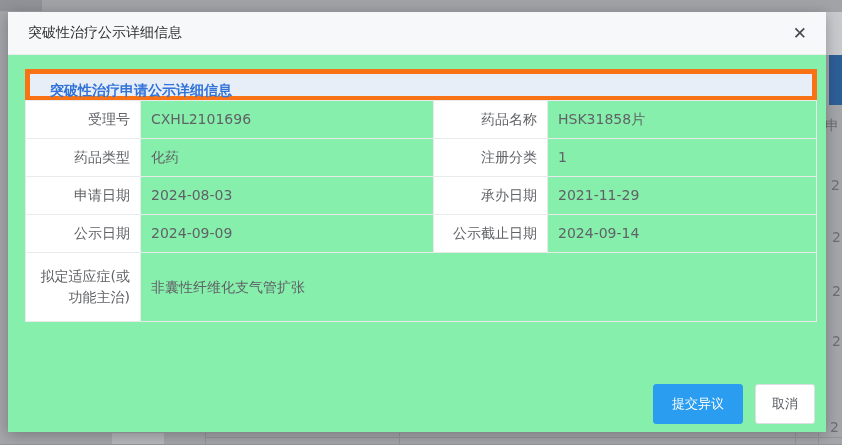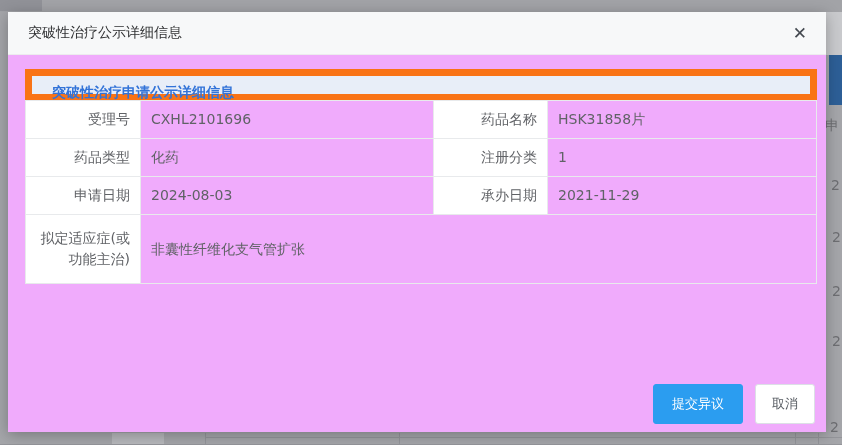--- a/index.html
+++ b/index.html
@@ -30,21 +30,21 @@
   .bg-vline1 { left: 205px; top: 433px; width: 1px; height: 12px; background: #94959a; }
   .bg-vline2 { left: 399px; top: 433px; width: 1px; height: 12px; background: #94959a; }
   .bg-vline3 { left: 795px; top: 433px; width: 1px; height: 12px; background: #94959a; }
   .bg-vline4 { left: 818px; top: 433px; width: 1px; height: 12px; background: #94959a; }
 
   
   .modal {
     position: absolute;
     left: 8px; top: 12px;
     width: 818px; height: 420px;
-    background: #f0abfc;
+    background: #86efac;
     box-shadow: 0 3px 14px rgba(0,0,0,0.28);
   }
   .modal-header {
     height: 43px;
     background: #f7f8f9;
     border-bottom: 1px solid #ececee;
     display: flex;
     align-items: center;
     justify-content: space-between;
     padding: 0 15px 0 20px;
@@ -56,21 +56,21 @@
     line-height: 1;
     cursor: pointer;
     padding: 2px 4px;
   }
   .modal-body { padding: 14px 9px 0 17px; }
 
   .section-band {
     height: 32px;
     line-height: 32px;
     background: #e8eef8;
-    border: 7px solid #f97316;
+    border: 5px solid #f97316;
     color: #3273d8;
     font-weight: bold;
     font-size: 14px;
     padding-left: 20px;
   }
 
   table.detail { width: 100%; border-collapse: collapse; table-layout: fixed; margin-top: -1px; }
   table.detail td {
     border: 1px solid #e8eaec;
     font-size: 14px;
@@ -171,20 +171,26 @@
           <td class="val">化药</td>
           <td class="lbl">注册分类</td>
           <td class="val">1</td>
         </tr>
         <tr>
           <td class="lbl">申请日期</td>
           <td class="val">2024-08-03</td>
           <td class="lbl">承办日期</td>
           <td class="val">2021-11-29</td>
         </tr>
+        <tr>
+          <td class="lbl">公示日期</td>
+          <td class="val">2024-09-09</td>
+          <td class="lbl">公示截止日期</td>
+          <td class="val">2024-09-14</td>
+        </tr>
         <tr class="row-indication">
           <td class="lbl">拟定适应症(或功能主治)</td>
           <td class="val" colspan="3">非囊性纤维化支气管扩张</td>
         </tr>
       </tbody>
     </table>
   </div>
 
   <div class="modal-footer">
     <button class="btn btn-primary">提交异议</button>

